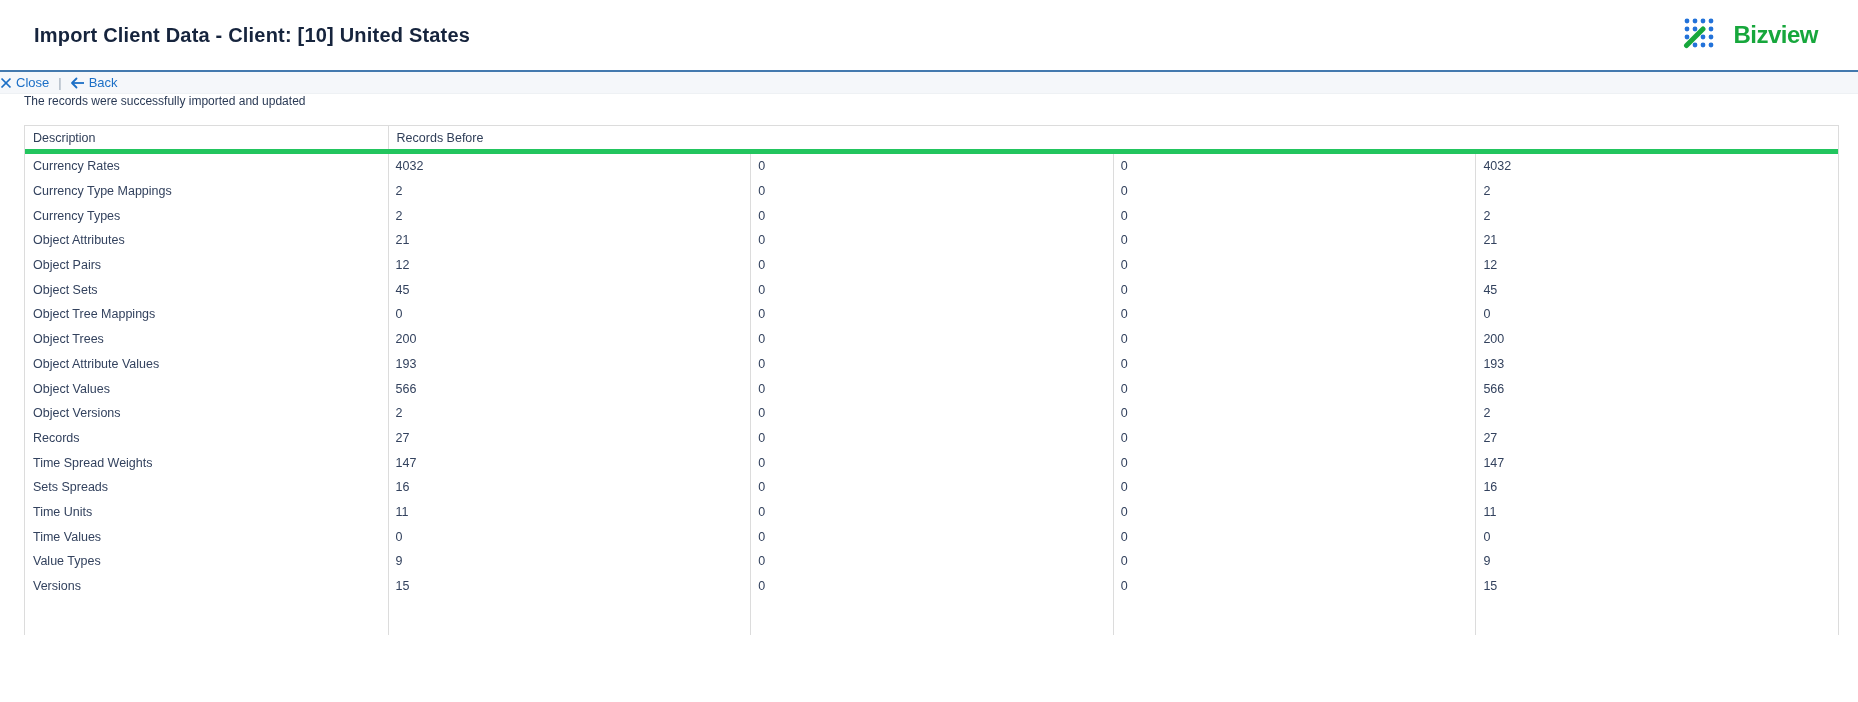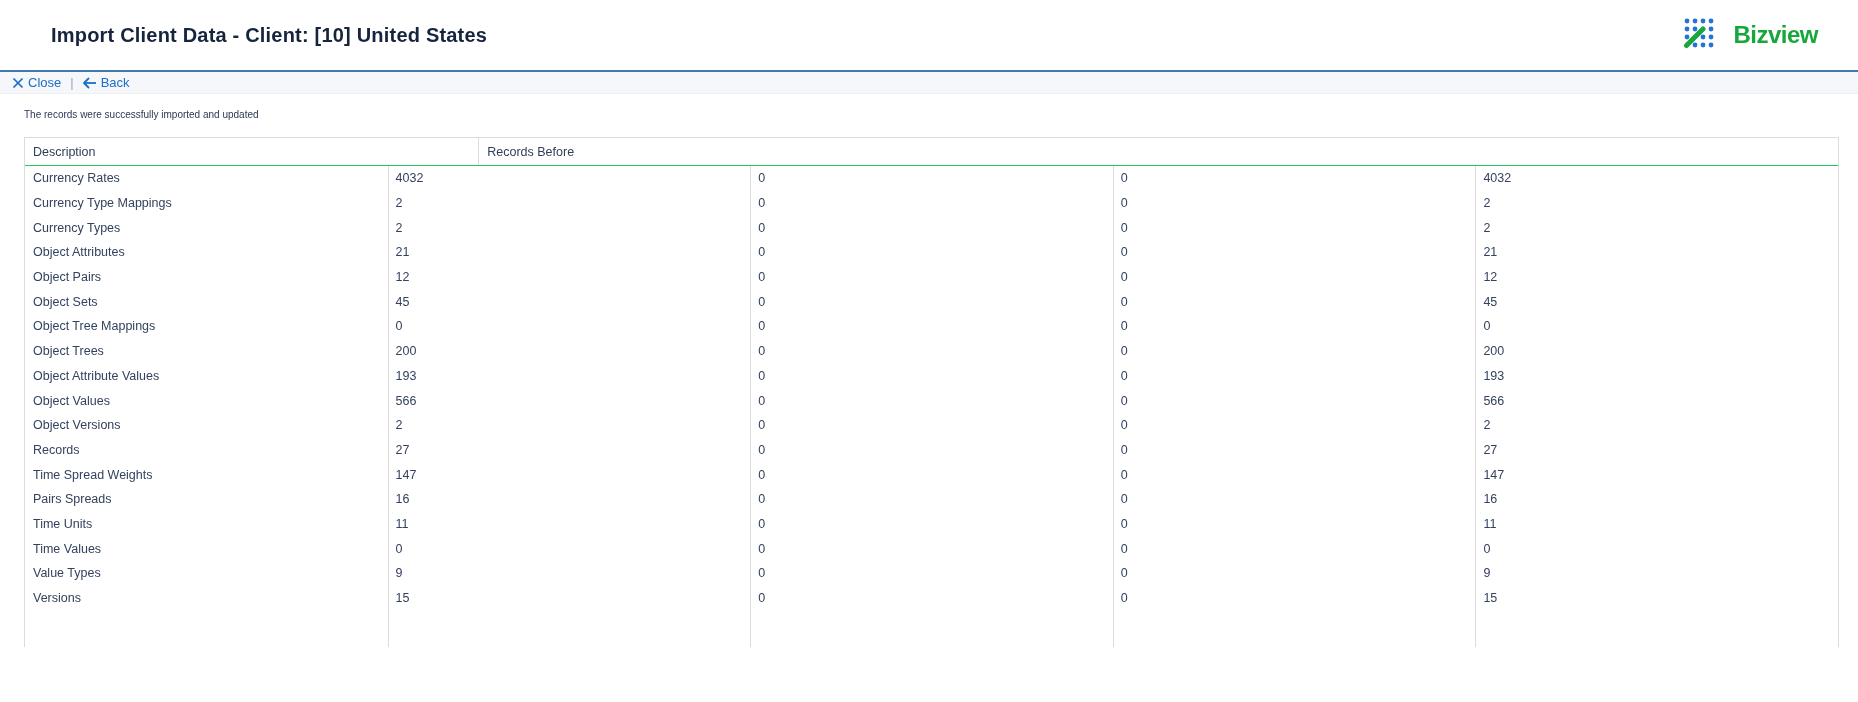--- a/index.html
+++ b/index.html
@@ -1,41 +1,41 @@
 <!DOCTYPE html>
 <html><head>
 <meta charset="utf-8">
 <style>
   * { margin:0; padding:0; box-sizing:border-box; }
   html,body { width:1858px; height:702px; background:#ffffff; overflow:hidden;
               font-family:"Liberation Sans","DejaVu Sans",sans-serif; }
 
   
   .app-header { position:relative; height:70px; background:#ffffff; display:flex; align-items:center; }
-  .app-title  { padding-left:51px; font-size:20px; font-weight:700; color:#16243d; letter-spacing:.2px; }
+  .app-title  { padding-left:34px; font-size:20px; font-weight:700; color:#16243d; letter-spacing:.2px; }
   .logo { position:absolute; right:40px; top:17px; display:flex; align-items:center; gap:18px; }
   .logo-text { font-size:24px; font-weight:700; color:#17a73c; letter-spacing:-0.5px; }
 
   
   .toolbar { height:24px; background:#f5f7fa; border-top:2px solid #4379ae; border-bottom:1px solid #eef1f4;
-             display:flex; align-items:center; padding-left:12px; }
+             display:flex; align-items:center; padding-left:0; }
   .tool-link { display:flex; align-items:center; gap:4px; color:#1c6fc6; font-size:13px; cursor:pointer; }
   .tool-divider { color:#9aa7b5; font-size:13px; margin:0 8px 0 9px; }
 
   
   .content { padding:0 0 0 24px; }
   .page-heading { margin-top:29px; font-size:24px; font-weight:700; color:#16243d; letter-spacing:.2px; }
-  .page-subtitle { margin-top:15px; font-size:10px; color:#2a3a55; }
+  .page-subtitle { font-size:12px; color:#2a3a55; }
 
   
   .result-table { margin-top:17px; width:1815px; height:510px;
                   border-top:1px solid #dcdcdc; border-left:1px solid #dcdcdc; border-right:1px solid #dcdcdc;
                   display:flex; flex-direction:column; }
-  .thead { height:28px; border-bottom:1px solid #22c55e; display:grid;
-           grid-template-columns:repeat(4,1fr); align-items:center; }
+  .thead { height:28px; border-bottom:5px solid #22c55e; display:grid;
+           grid-template-columns:repeat(5,1fr); align-items:center; }
   .th { font-size:12.5px; color:#2f3e58; padding-left:8px; height:100%; display:flex; align-items:center; }
   .th + .th { border-left:1px solid #dcdcdc; }
   .tbody { position:relative; flex:1; overflow:hidden; }
   .col-sep { position:absolute; top:0; bottom:0; width:1px; background:#dcdcdc; }
   .col-sep.s1{ left:20%; } .col-sep.s2{ left:40%; } .col-sep.s3{ left:60%; } .col-sep.s4{ left:80%; }
   .trow { display:grid; grid-template-columns:repeat(5,1fr); height:24.7px; align-items:center; }
   .td { font-size:12.5px; color:#33425e; padding-left:8px; white-space:nowrap; overflow:hidden; }
 </style>
 </head>
 <body>
@@ -201,21 +201,21 @@
 
   <div class="trow">
     <div class="td">Time Spread Weights</div>
     <div class="td">147</div>
     <div class="td">0</div>
     <div class="td">0</div>
     <div class="td">147</div>
   </div>
 
   <div class="trow">
-    <div class="td">Pairs Spreads</div>
+    <div class="td">Sets Spreads</div>
     <div class="td">16</div>
     <div class="td">0</div>
     <div class="td">0</div>
     <div class="td">16</div>
   </div>
 
   <div class="trow">
     <div class="td">Time Units</div>
     <div class="td">11</div>
     <div class="td">0</div>

